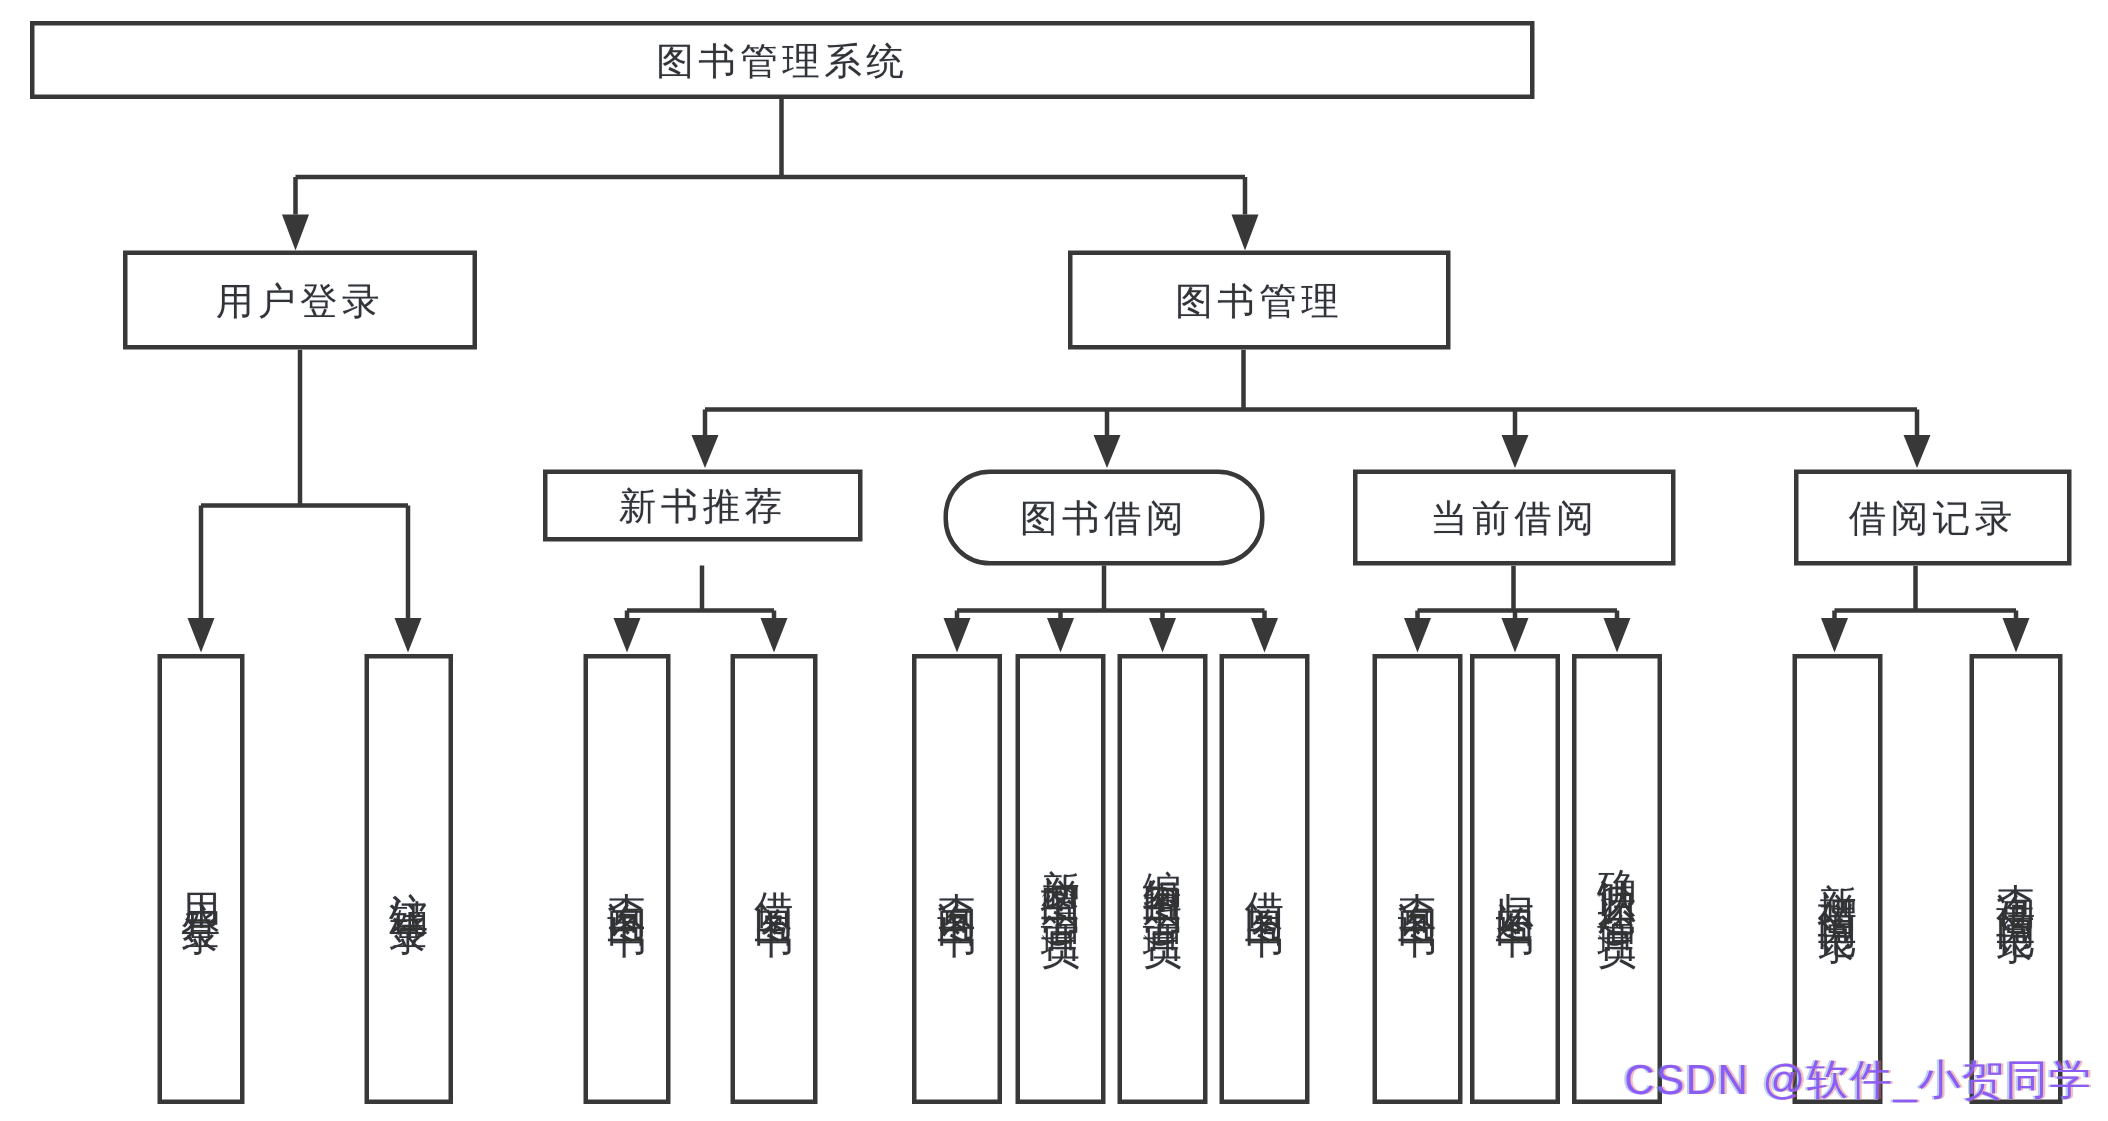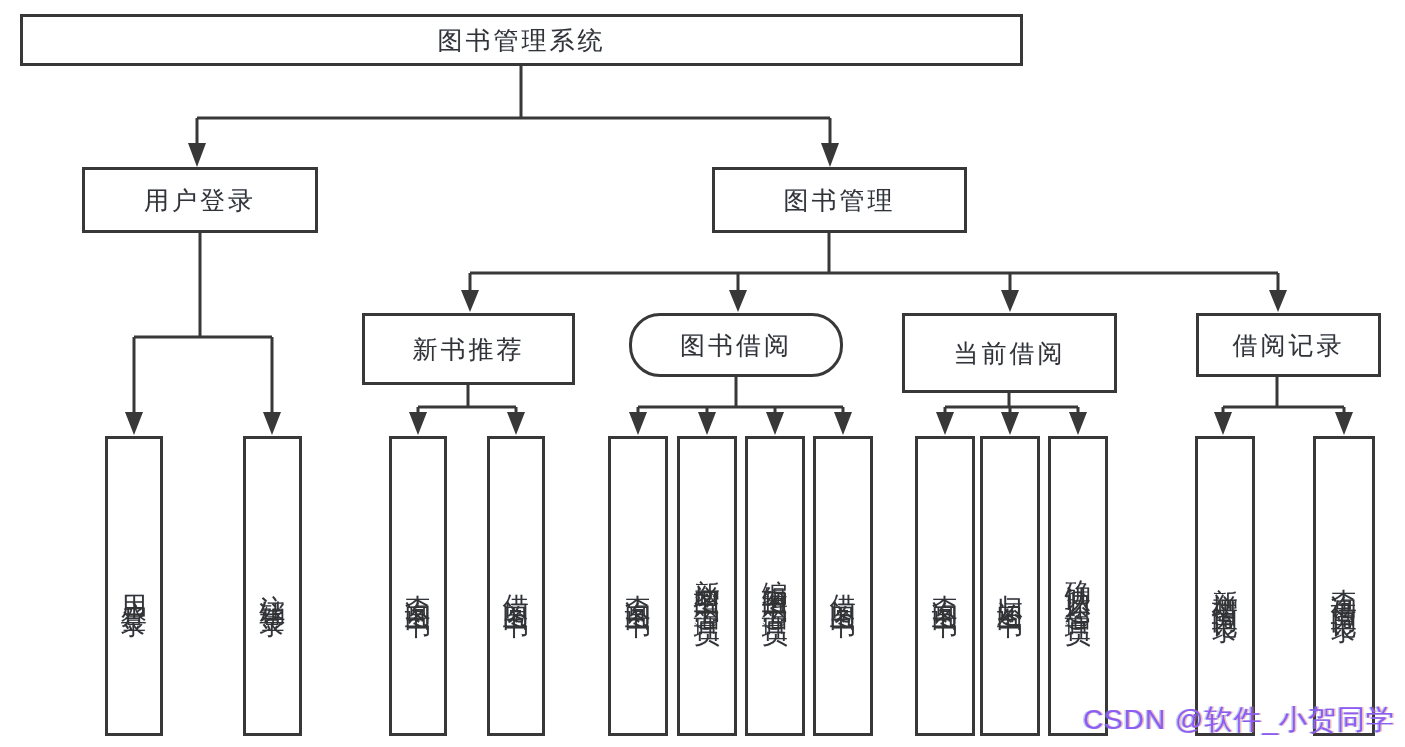--- a/index.html
+++ b/index.html
@@ -109,27 +109,27 @@
     <span>图书管理系统</span>
   </div>
 
   <div class="node h-node" style="left:82px; top:167px; width:236px; height:66px;">
     <span>用户登录</span>
   </div>
   <div class="node h-node" style="left:712px; top:167px; width:255px; height:66px;">
     <span>图书管理</span>
   </div>
 
-  <div class="node h-node" style="left:362px; top:313px; width:213px; height:72px;">
+  <div class="node h-node" style="left:362px; top:313px; width:213px; height:48px;">
     <span>新书推荐</span>
   </div>
   <div class="node h-node" style="left:629px; top:313px; width:214px; height:64px;border-radius:31px;">
     <span>图书借阅</span>
   </div>
-  <div class="node h-node" style="left:902px; top:313px; width:215px; height:80px;">
+  <div class="node h-node" style="left:902px; top:313px; width:215px; height:64px;">
     <span>当前借阅</span>
   </div>
   <div class="node h-node" style="left:1196px; top:313px; width:185px; height:64px;">
     <span>借阅记录</span>
   </div>
 
   <div class="node leaf" style="left:105px; top:436px; width:58px; height:300px;">
     <span>用户登录</span>
   </div>
   <div class="node leaf" style="left:243px; top:436px; width:59px; height:300px;">

